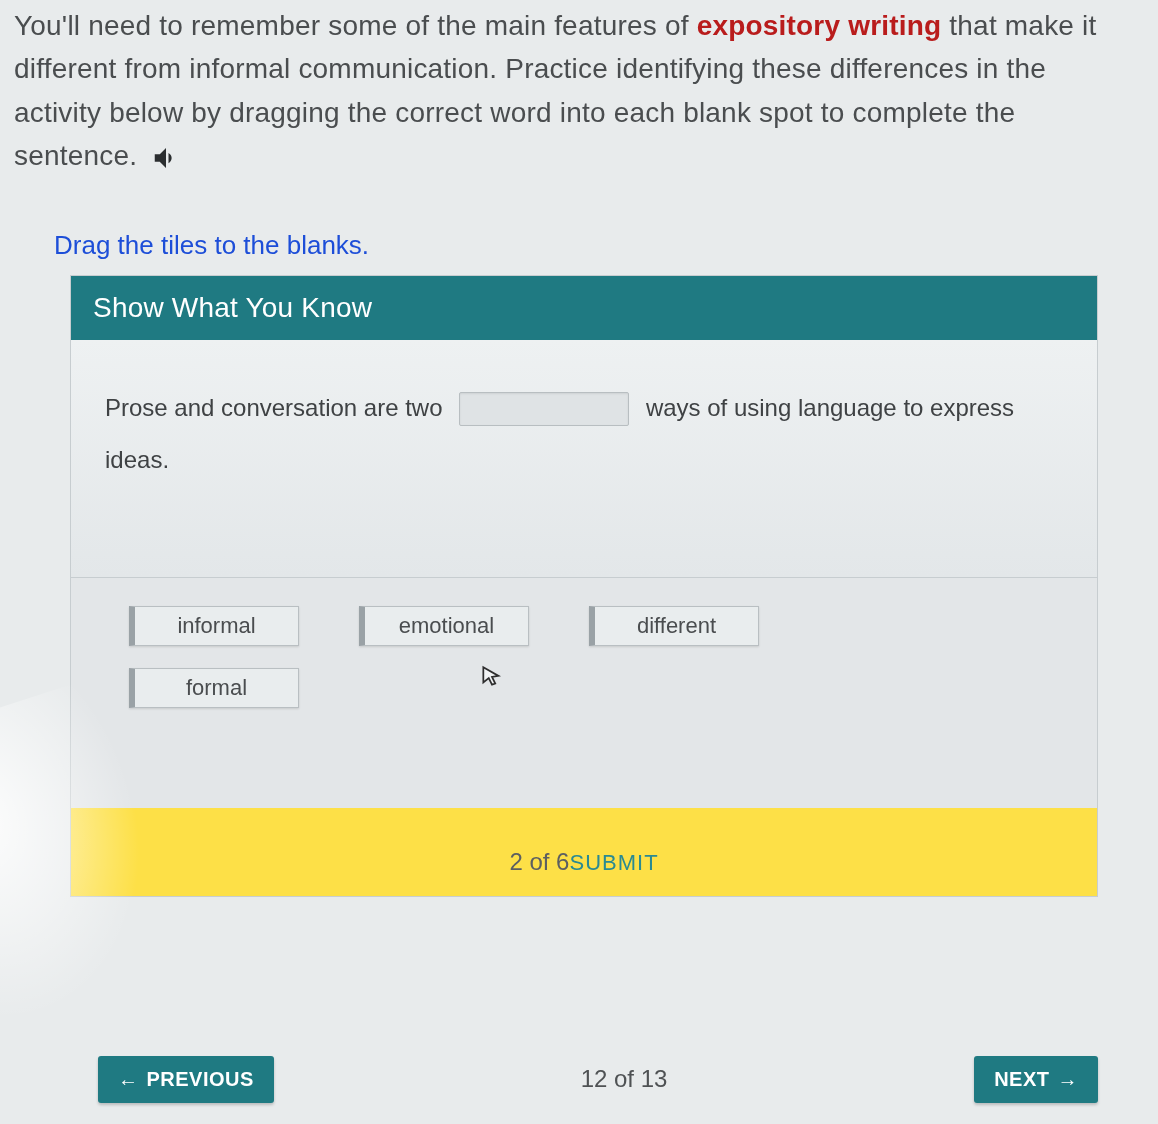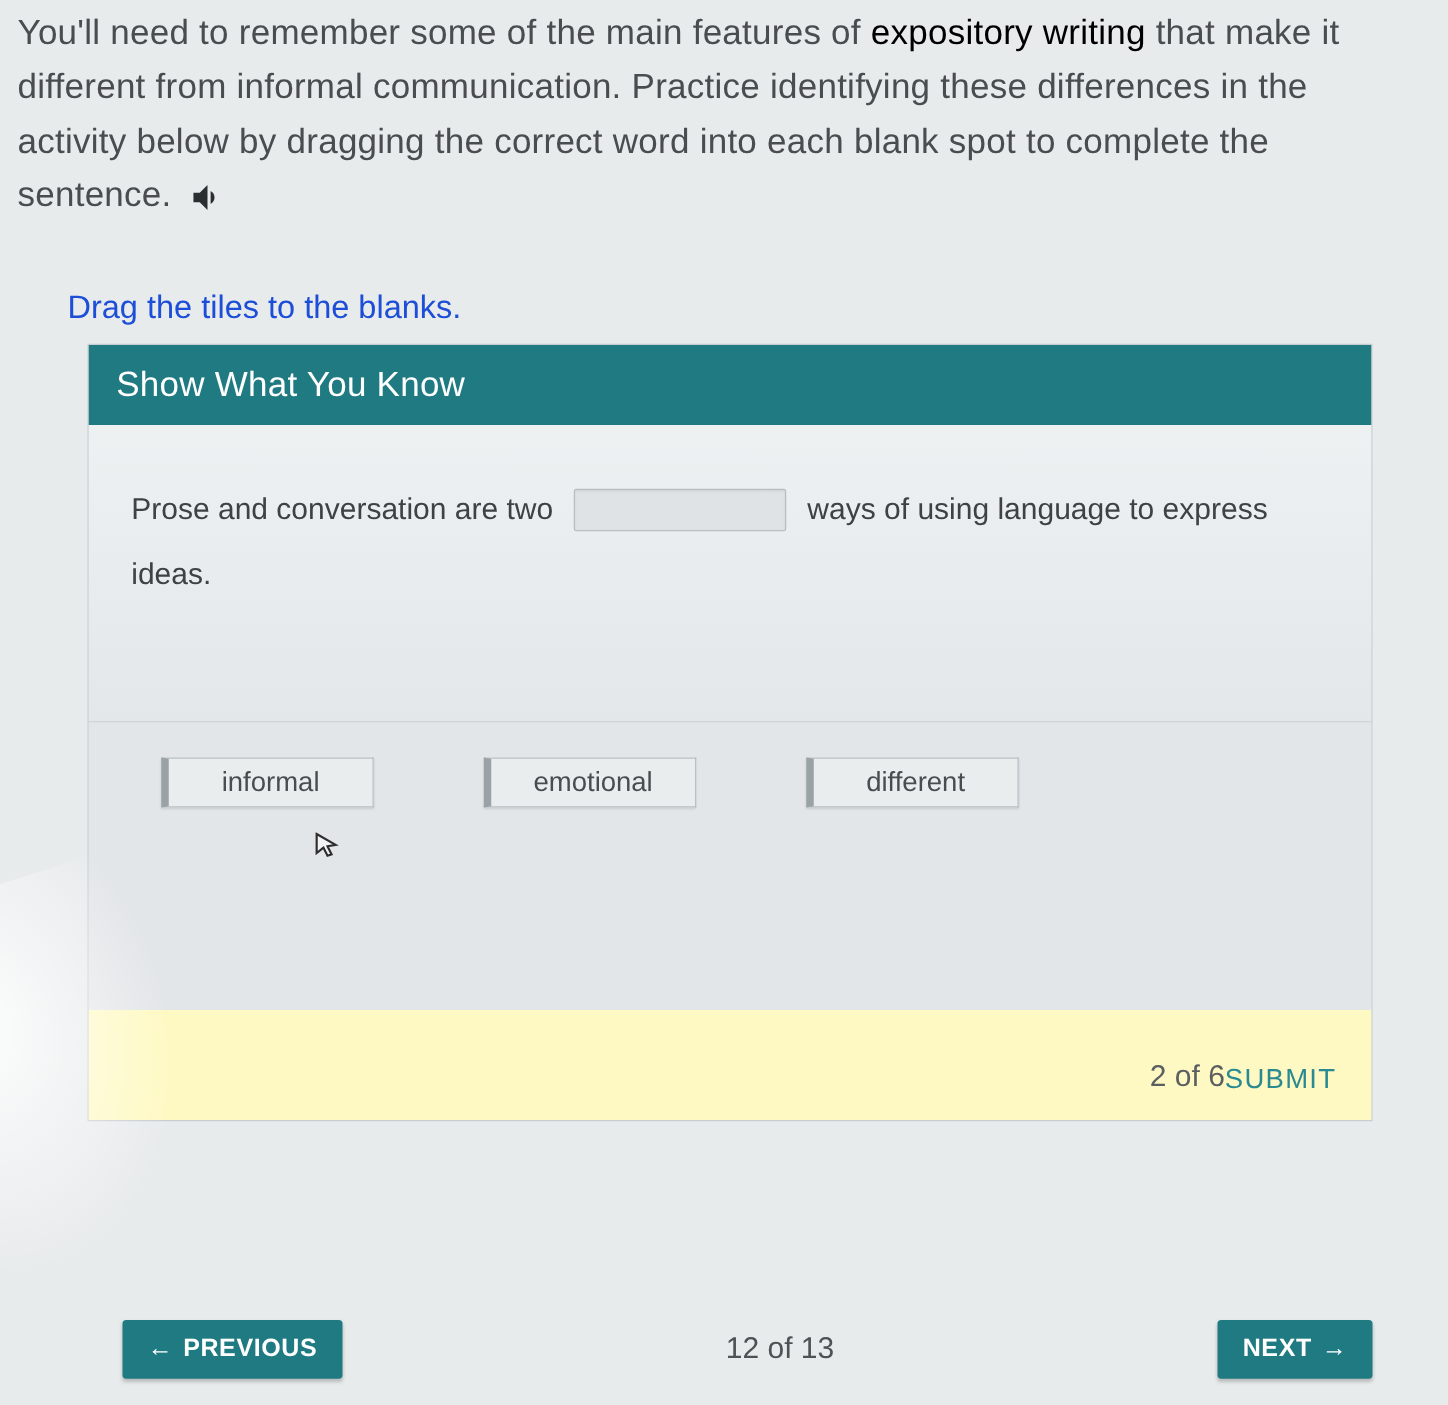--- a/index.html
+++ b/index.html
@@ -18,22 +18,22 @@
     padding: 0 24px 0 6px;
   }
   .intro {
     font-size: 28px;
     line-height: 1.55;
     color: #4a4d4f;
     padding: 4px 8px 6px 8px;
     letter-spacing: 0.2px;
   }
   .intro .link {
-    color: #000000;
-    font-weight: 400;
+    color: #b91c1c;
+    font-weight: 700;
   }
   .audio-icon {
     display: inline-flex;
     align-items: center;
     justify-content: center;
     vertical-align: middle;
     margin-left: 6px;
     color: #2b2e30;
   }
   .drag-hint {
@@ -74,21 +74,21 @@
     border-radius: 2px;
     box-shadow: inset 0 1px 2px rgba(0,0,0,0.08);
   }
   .tiles-area {
     padding: 28px 34px 10px 58px;
     background: #e3e6e8;
     min-height: 230px;
   }
   .tiles-row {
     display: flex;
-    gap: 88px;
+    gap: 60px;
     margin-bottom: 22px;
   }
   .tile {
     width: 170px;
     height: 40px;
     background: #e9edee;
     border: 1px solid #b9bfc2;
     border-left: 6px solid #9aa2a6;
     display: flex;
     align-items: center;
@@ -100,24 +100,24 @@
     user-select: none;
   }
   .cursor-icon {
     display: inline-block;
     margin-left: 120px;
     margin-top: -6px;
     color: #2e2e2e;
   }
   .panel-footer {
     display: flex;
-    justify-content: flex-end;
+    justify-content: center;
     align-items: flex-end;
     padding: 40px 28px 20px 28px;
-    background: #fef9c3;
+    background: #fde047;
   }
   .counter {
     font-size: 24px;
     color: #5c5f61;
   }
   .submit {
     font-size: 22px;
     color: #2a8a92;
     letter-spacing: 1px;
     cursor: pointer;
@@ -192,20 +192,21 @@
       <span>ways of using language to express ideas.</span>
     </div>
 
     <div class="tiles-area">
       <div class="tiles-row">
         <div class="tile">informal</div>
         <div class="tile">emotional</div>
         <div class="tile">different</div>
       </div>
       <div class="tiles-row">
+        <div class="tile">formal</div>
         <span class="cursor-icon">
           <svg width="26" height="30" viewBox="0 0 24 24" fill="none" stroke="currentColor" stroke-width="1.6">
             <path d="M4 3l14 8-6 1 3 6-3 1-3-6-5 4V3z" fill="#f2f4f5"></path>
           </svg>
         </span>
       </div>
     </div>
 
     <div class="panel-footer">
       <div class="counter">2 of 6</div>

